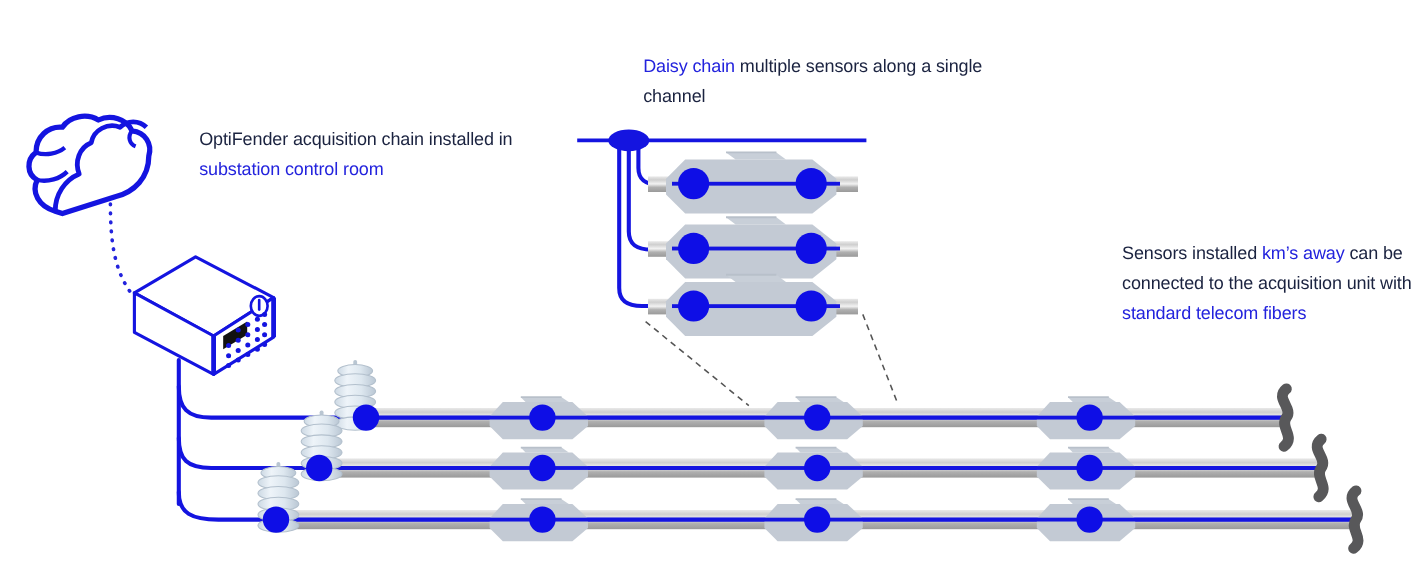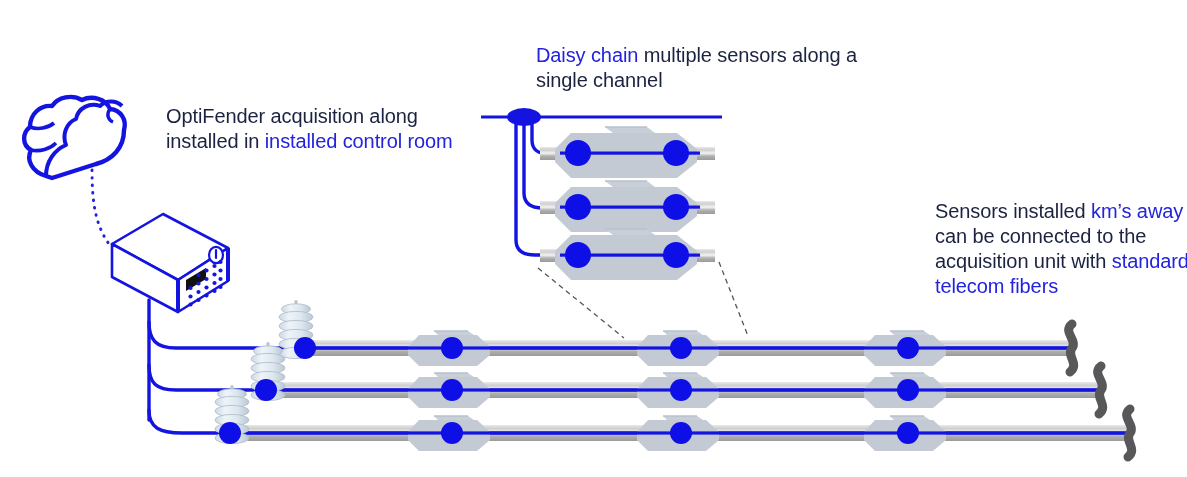--- a/index.html
+++ b/index.html
@@ -1,20 +1,20 @@
 <!DOCTYPE html>
 <html><head>
 <meta charset="utf-8">
 <style>
   html,body{margin:0;padding:0;background:#ffffff;}
   body{width:1187px;height:477px;overflow:hidden;
        font-family:"Liberation Sans","DejaVu Sans",sans-serif;}
   #stage{position:relative;width:1187px;height:477px;background:#fff;}
   svg.layer{position:absolute;left:0;top:0;width:1187px;height:477px;}
-  .txt{position:absolute;color:#1b2340;font-size:20px;line-height:25px;
+  .txt{position:absolute;color:#1b2340;font-size:15px;line-height:25px;
        font-weight:400;letter-spacing:-0.1px;white-space:pre-line;}
   .hl{color:#2323dd;font-weight:500;}
   .t-optifender{left:166px;top:104px;width:300px;}
   .t-daisy{left:536px;top:43px;width:330px;}
   .t-sensors{left:935px;top:199px;width:270px;}
 </style>
 </head>
 <body>
 
 <div id="stage">
@@ -209,19 +209,19 @@
       <g>
         <rect x="540" y="249" width="175" height="13" fill="url(#cableGrad)"></rect>
         <use href="#insetJoint" x="627" y="255"></use>
         <rect x="560" y="253.5" width="140" height="3.2" fill="#1414e0"></rect>
         <circle cx="578" cy="255" r="13" fill="#0e0ee6"></circle>
         <circle cx="676" cy="255" r="13" fill="#0e0ee6"></circle>
       </g>
     </g>
   </svg>
 
-  <div class="txt t-optifender"><span>OptiFender acquisition along installed in </span><span class="hl">installed control room</span></div>
+  <div class="txt t-optifender"><span>OptiFender acquisition chain installed in </span><span class="hl">substation control room</span></div>
 
   <div class="txt t-daisy"><span class="hl">Daisy chain</span><span> multiple sensors along a single channel</span></div>
 
   <div class="txt t-sensors"><span>Sensors installed </span><span class="hl">km’s away</span><span> can be connected to the acquisition unit with </span><span class="hl">standard telecom fibers</span></div>
 
 </div>
 
 </body></html>

